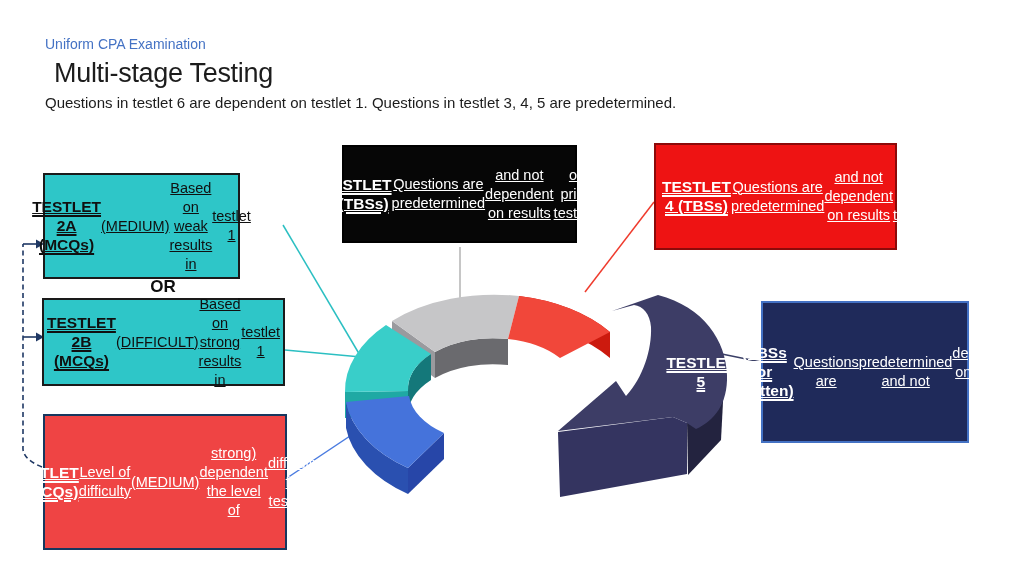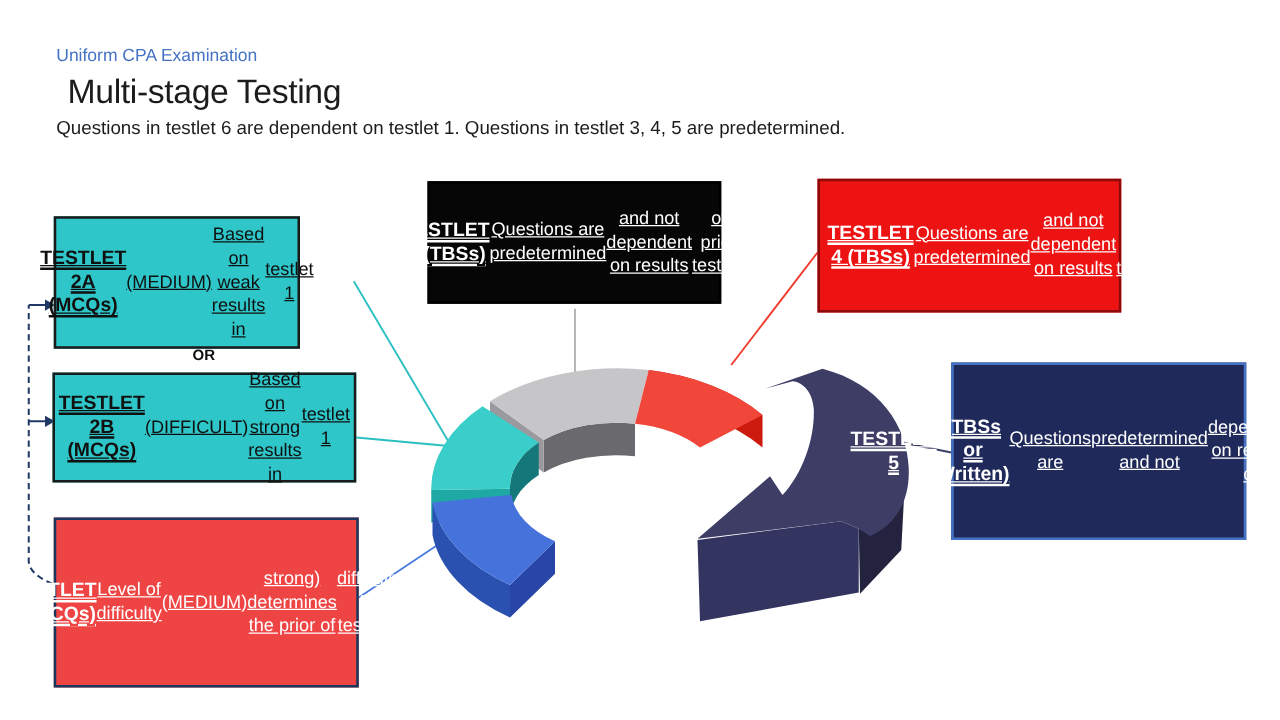--- a/index.html
+++ b/index.html
@@ -10,21 +10,21 @@
   .abs{position:absolute;}
   .eyebrow{left:45px;top:36px;font-size:14px;font-weight:400;}
   .title{left:42px;top:58px;font-size:27px;color:#1c1c1c;letter-spacing:-0.3px;margin-left:12px;}
   .subtitle{left:45px;top:94px;font-size:15px;color:#1c1c1c;}
   .box{
     position:absolute;border:2px solid #000;box-sizing:border-box;
     display:flex;justify-content:center;align-items:center;
     text-align:center;line-height:19px;font-size:14.5px;padding:2px 6px;text-decoration:underline;
   }
   .btitle{font-weight:700;font-size:15.5px;text-decoration:underline;text-decoration-thickness:2px;text-underline-offset:3px;margin-bottom:1px;}
-  .or{left:43px;top:277px;width:240px;text-align:center;font-weight:700;font-size:12px;color:#0d0d0d;}
+  .or{left:43px;top:277px;width:240px;text-align:center;font-weight:700;font-size:17px;color:#0d0d0d;}
   svg{position:absolute;left:0;top:0;}
 </style>
 </head>
 <body>
 
 <div class="abs eyebrow" style="color: rgb(68, 114, 196);">Uniform CPA Examination</div>
 <div class="abs title">Multi-stage Testing</div>
 <div class="abs subtitle">Questions in testlet 6 are dependent on testlet 1. Questions in testlet 3, 4, 5 are predetermined.</div>
 
 <svg width="1024" height="576" viewBox="0 0 1024 576">
@@ -73,38 +73,38 @@
   <div class="btitle">TESTLET 2B (MCQs)</div>
   <div>(DIFFICULT)</div>
   <div>Based on strong results in</div>
   <div>testlet 1</div>
 </div>
 
 <div class="box" style="left: 43px; top: 414px; width: 244px; height: 136px; background: #ef4444; border-color: rgb(23, 55, 94); color: rgb(255, 255, 255);">
   <div class="btitle">TESTLET 1 (MCQs)</div>
   <div>Level of difficulty</div>
   <div>(MEDIUM)</div>
-  <div>strong) determines the prior of</div>
+  <div>strong) dependent the level of</div>
   <div>difficulty for testlet 2</div>
 </div>
 
 <div class="box" style="left: 342px; top: 145px; width: 235px; height: 98px; background: rgb(6, 6, 6); border-color: rgb(0, 0, 0); color: rgb(255, 255, 255);">
   <div class="btitle">TESTLET 3 (TBSs)</div>
   <div>Questions are predetermined</div>
   <div>and not dependent on results</div>
   <div>of prior testlet.</div>
 </div>
 
 <div class="box" style="left: 654px; top: 143px; width: 243px; height: 107px; background: rgb(238, 19, 19); border-color: rgb(140, 10, 10); color: rgb(255, 255, 255); justify-content: space-between;">
   <div class="btitle">TESTLET 4 (TBSs)</div>
   <div>Questions are predetermined</div>
   <div>and not dependent on results</div>
   <div>of prior testlet.</div>
 </div>
 
-<div class="box" style="left: 761px; top: 290px; width: 236px; height: 142px; background: rgb(31, 42, 90); border-color: rgb(68, 114, 196); color: rgb(255, 255, 255);">
+<div class="box" style="left: 761px; top: 301px; width: 208px; height: 142px; background: rgb(31, 42, 90); border-color: rgb(68, 114, 196); color: rgb(255, 255, 255);">
   <div class="btitle">TESTLET 5</div>
   <div class="btitle">(TBSs or Written)</div>
   <div>Questions are</div>
   <div>predetermined and not</div>
   <div>dependent on results of</div>
   <div>prior testlet.</div>
 </div>
 
 </body></html>

